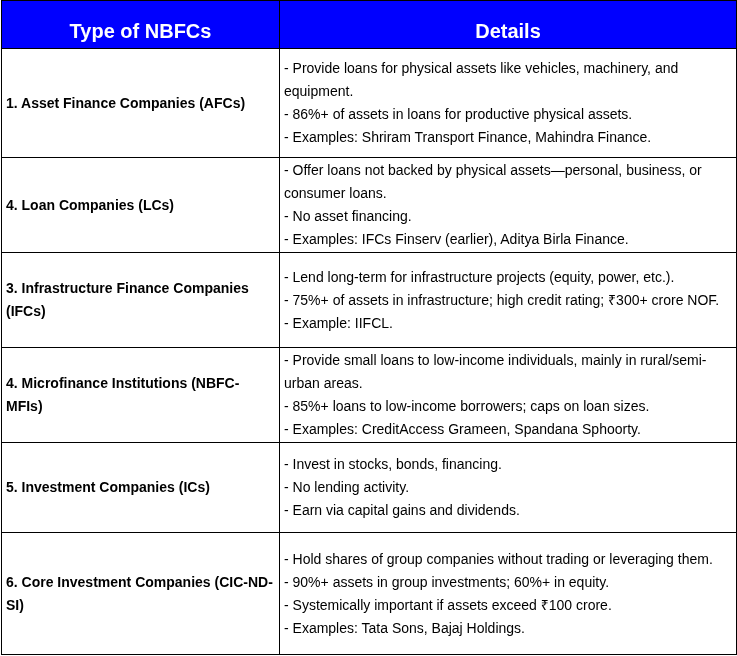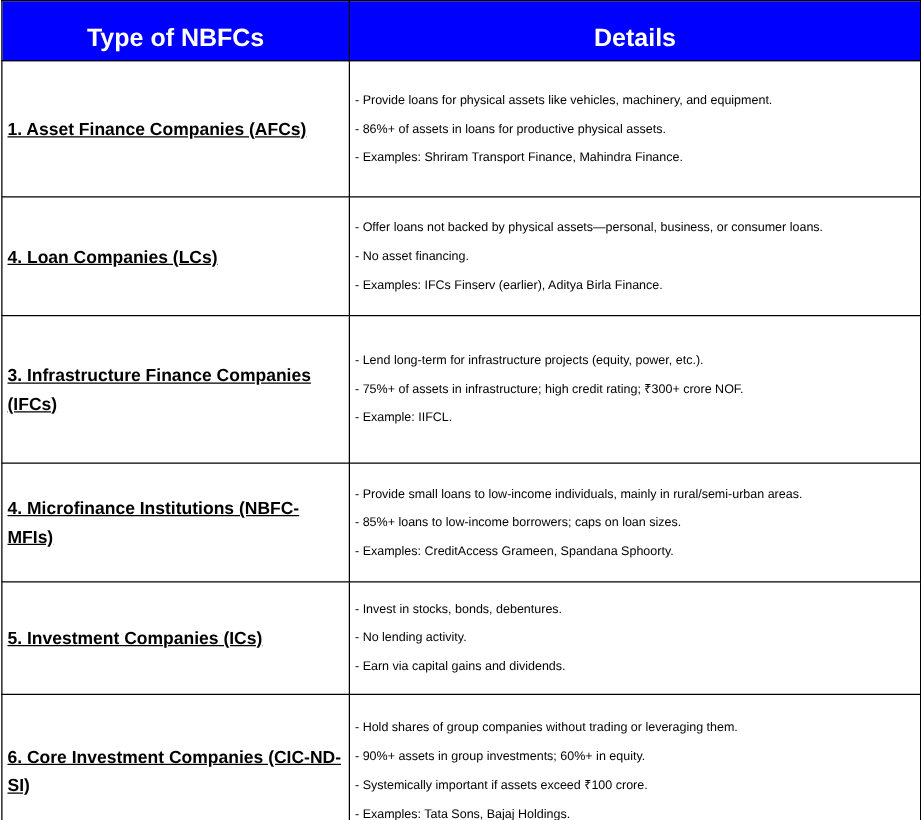--- a/index.html
+++ b/index.html
@@ -28,24 +28,23 @@
       text-align: center;
       vertical-align: bottom;
       line-height: 30px;
       padding-bottom: 2px;
     }
     td.type-cell {
       font-weight: bold;
       font-size: 14px;
       line-height: 23px;
       padding: 0 4px 0 4px;
-      text-decoration: underline;
     }
     td.detail-cell {
-      font-size: 10px;
+      font-size: 14px;
       line-height: 23px;
       padding: 0 6px 0 4px;
     }
     td.detail-cell .line { display: block; }
   </style>
 </head>
 <body>
 
 <table class="nbfc">
   <colgroup>
@@ -68,40 +67,40 @@
       </td>
     </tr>
     <tr style="height:95px">
       <td class="type-cell">4. Loan Companies (LCs)</td>
       <td class="detail-cell">
         <span class="line">- Offer loans not backed by physical assets—personal, business, or consumer loans.</span>
         <span class="line">- No asset financing.</span>
         <span class="line">- Examples: IFCs Finserv (earlier), Aditya Birla Finance.</span>
       </td>
     </tr>
-    <tr style="height:118px">
+    <tr style="height:95px">
       <td class="type-cell">3. Infrastructure Finance Companies (IFCs)</td>
       <td class="detail-cell">
         <span class="line">- Lend long-term for infrastructure projects (equity, power, etc.).</span>
         <span class="line">- 75%+ of assets in infrastructure; high credit rating; ₹300+ crore NOF.</span>
         <span class="line">- Example: IIFCL.</span>
       </td>
     </tr>
     <tr style="height:95px">
       <td class="type-cell">4. Microfinance Institutions (NBFC-MFIs)</td>
       <td class="detail-cell">
         <span class="line">- Provide small loans to low-income individuals, mainly in rural/semi-urban areas.</span>
         <span class="line">- 85%+ loans to low-income borrowers; caps on loan sizes.</span>
         <span class="line">- Examples: CreditAccess Grameen, Spandana Sphoorty.</span>
       </td>
     </tr>
     <tr style="height:90px">
       <td class="type-cell">5. Investment Companies (ICs)</td>
       <td class="detail-cell">
-        <span class="line">- Invest in stocks, bonds, debentures.</span>
+        <span class="line">- Invest in stocks, bonds, financing.</span>
         <span class="line">- No lending activity.</span>
         <span class="line">- Earn via capital gains and dividends.</span>
       </td>
     </tr>
     <tr style="height:122px">
       <td class="type-cell">6. Core Investment Companies (CIC-ND-SI)</td>
       <td class="detail-cell">
         <span class="line">- Hold shares of group companies without trading or leveraging them.</span>
         <span class="line">- 90%+ assets in group investments; 60%+ in equity.</span>
         <span class="line">- Systemically important if assets exceed ₹100 crore.</span>

